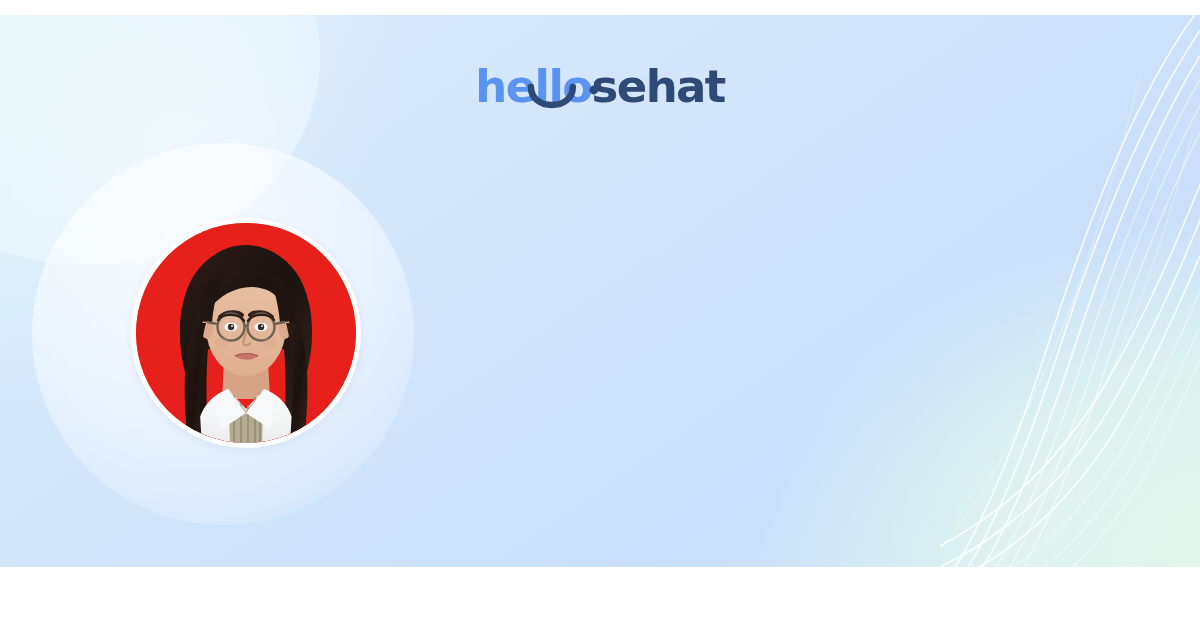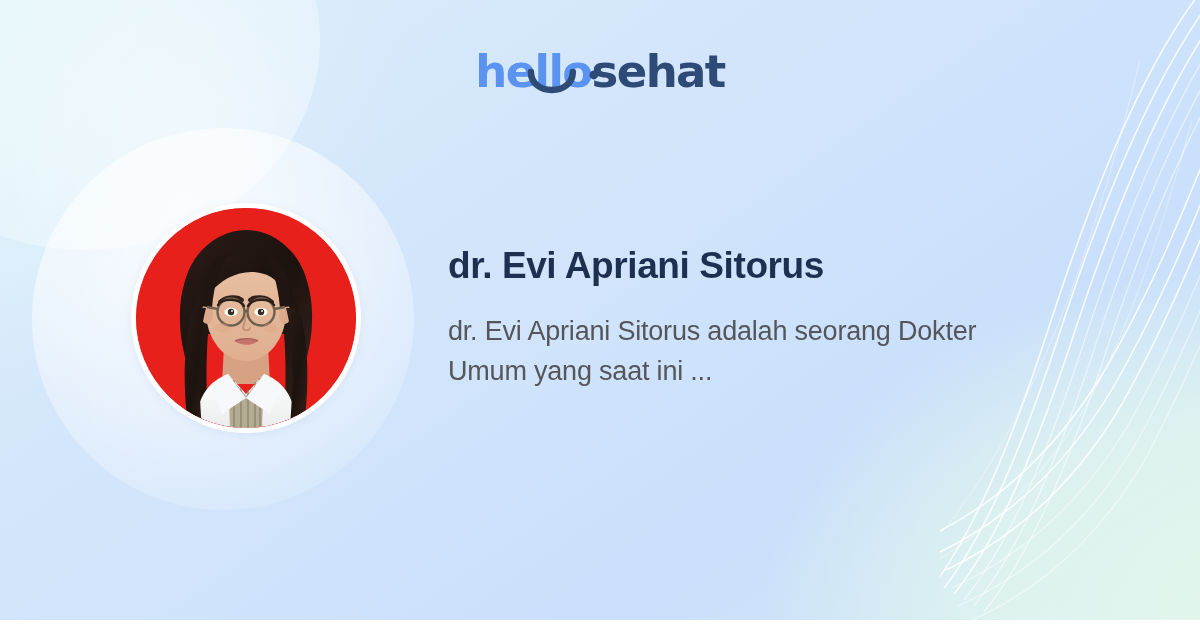--- a/index.html
+++ b/index.html
@@ -5,26 +5,27 @@
   * { margin:0; padding:0; box-sizing:border-box; }
 
   html, body {
     width:1200px; height:630px;
     overflow:hidden;
     font-family:"Liberation Sans", sans-serif;
   }
 
   .canvas {
     position:relative;
-    width:1200px; height:620px;
+    width:1200px; height:552px;
     overflow:hidden;
     background:
       radial-gradient(ellipse 760px 520px at 104% 96%, rgba(226,246,236,0.98) 0%, rgba(226,246,236,0.72) 34%, rgba(226,246,236,0.0) 64%),
       radial-gradient(ellipse 620px 520px at -4% 4%, rgba(226,247,248,0.95) 0%, rgba(226,247,248,0.45) 42%, rgba(226,247,248,0) 72%),
       linear-gradient(145deg, #dceefb 0%, #d5e7fb 28%, #cfe3fb 52%, #c9dffb 72%, #d5ecf5 100%);
+    margin-top: 15px;
   }
 
   
   .halo {
     position:absolute;
     left:32px; top:128px;
     width:382px; height:382px;
     border-radius:50%;
     background:radial-gradient(circle at 42% 30%, rgba(255,255,255,0.80) 0%, rgba(255,255,255,0.52) 46%, rgba(255,255,255,0.18) 78%, rgba(255,255,255,0) 100%);
     pointer-events:none;
@@ -255,18 +256,14 @@
           <ellipse cx="86" cy="120" rx="7" ry="5" fill="#e0a084" opacity="0.35"></ellipse>
           <ellipse cx="134" cy="120" rx="7" ry="5" fill="#e0a084" opacity="0.35"></ellipse>
 
           <path d="M70 100 C 62 130, 62 168, 66 220 L 52 220 C 46 168, 48 128, 58 100 Z" fill="url(#hair)"></path>
           <path d="M150 100 C 158 130, 158 168, 154 220 L 168 220 C 174 168, 172 128, 162 100 Z" fill="url(#hair)"></path>
         </g>
       </svg>
     </div>
   </div>
 
-  <div class="content">
-    <div class="doctor-name">dr. Evi Apriani Sitorus</div>
-    <div class="doctor-desc">dr. Evi Apriani Sitorus adalah seorang Dokter Umum yang saat ini ...</div>
-  </div>
 
 </div>
 
 </body></html>

